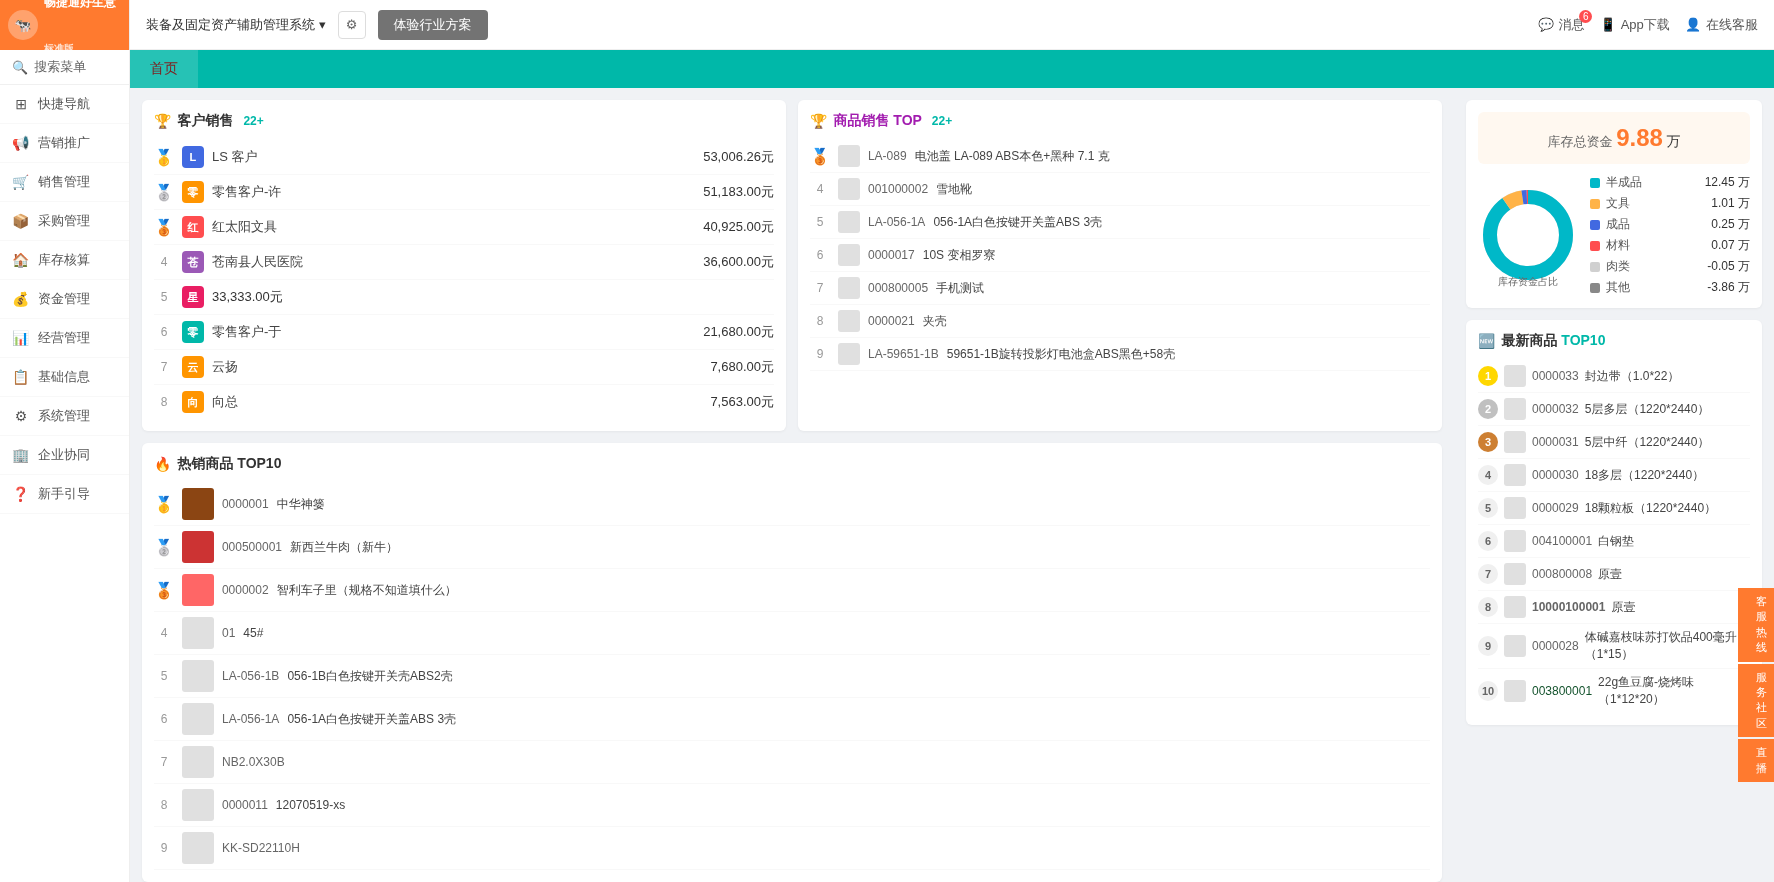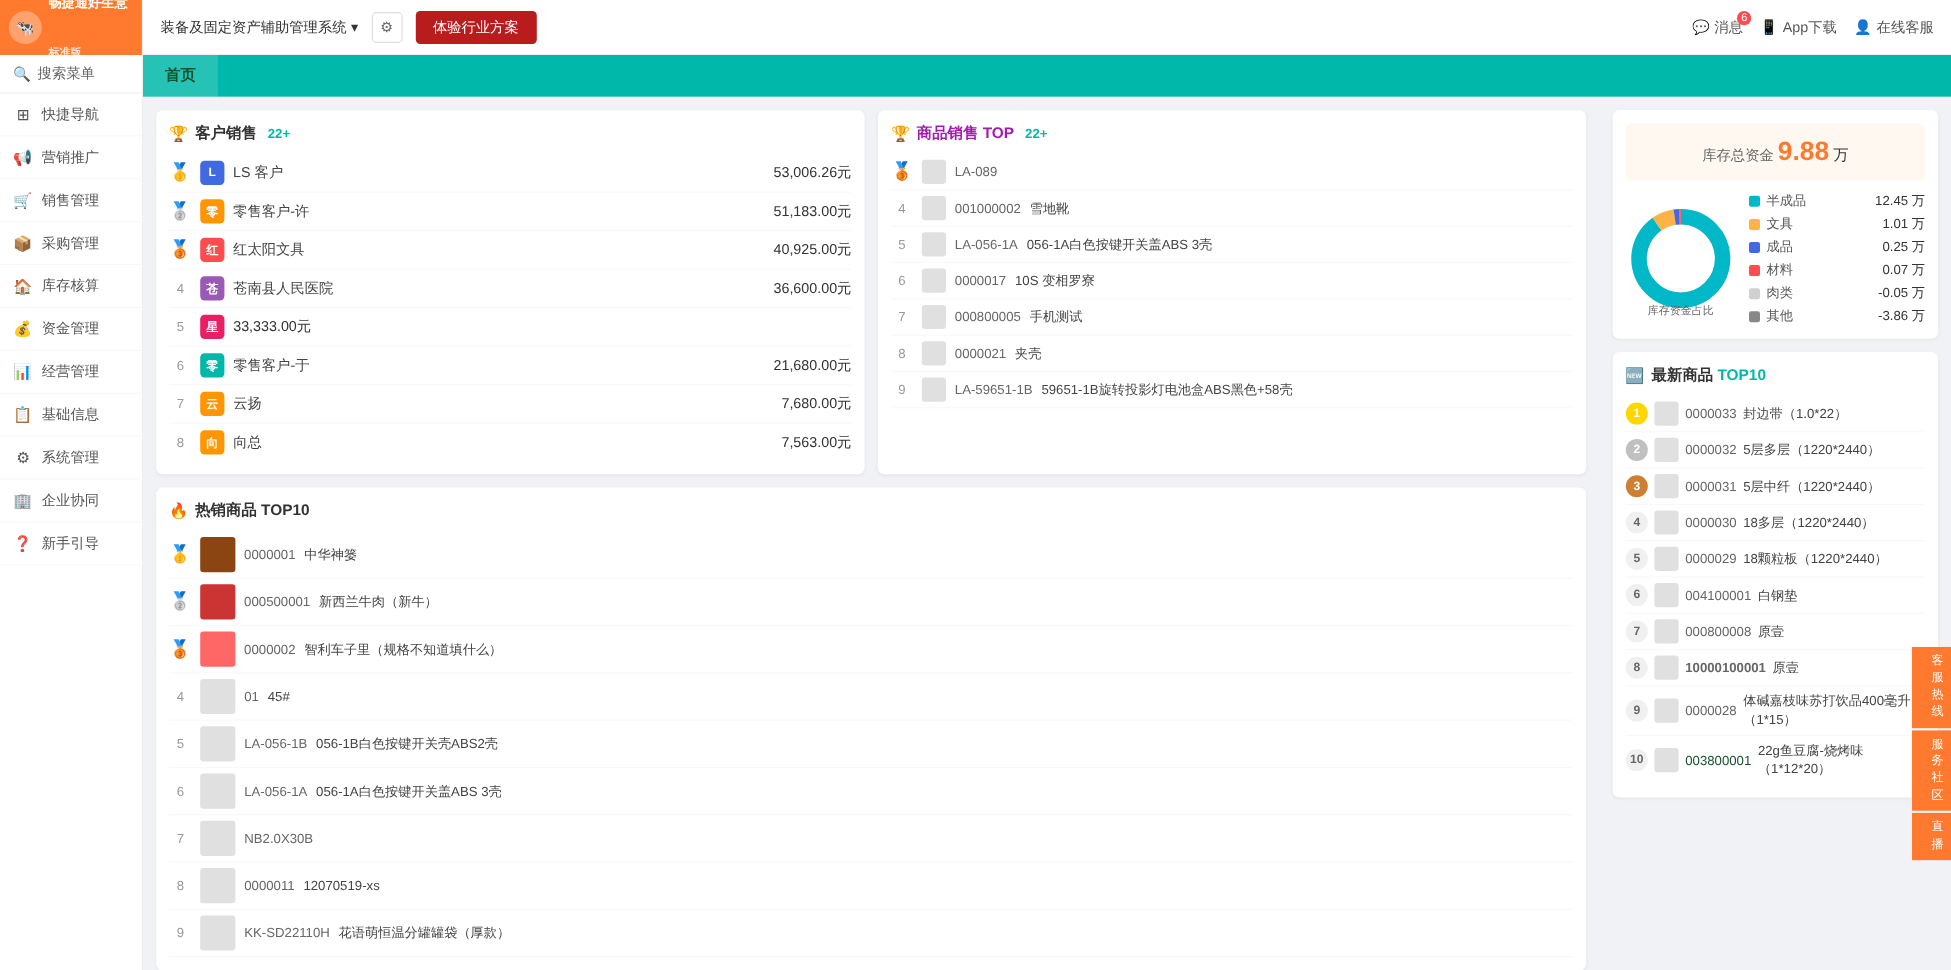--- a/index.html
+++ b/index.html
@@ -91,21 +91,21 @@
       height: 28px;
       border: 1px solid #ddd;
       border-radius: 4px;
       display: flex;
       align-items: center;
       justify-content: center;
       cursor: pointer;
       color: #666;
     }
     .topbar-btn {
-      background: #b91c1c;
+      background: #737373;
       color: #fff;
       border: none;
       padding: 6px 16px;
       border-radius: 4px;
       cursor: pointer;
       font-size: 13px;
     }
     .topbar-right {
       display: flex;
       align-items: center;
@@ -138,22 +138,22 @@
       flex-shrink: 0;
     }
     .nav-tab {
       padding: 10px 20px;
       color: rgba(255,255,255,0.8);
       cursor: pointer;
       font-size: 14px;
     }
     .nav-tab.active {
       background: rgba(255,255,255,0.15);
-      color: #14532d;
-      font-weight: bold;
+      color: #7f1d1d;
+      font-weight: normal;
     }
 
     
     .content {
       flex: 1;
       display: flex;
       overflow: hidden;
       background: #f0f2f5;
     }
 
@@ -518,20 +518,21 @@
           <div class="card-title">
             <span>🏆</span>
             <span style="color:#a21caf;">商品销售 TOP</span>
             <span style="color:#00b8a9;font-size:12px;margin-left:4px;">22+</span>
           </div>
           <div id="sales-products-list">
               <div class="product-item">
                 <span class="medal-icon">🥉</span>
     <div class="gray-icon" style="width:22px;height:22px;background:#e0e0e0;border-radius:3px;flex-shrink:0;"></div>
     <span class="product-code">LA-089</span>
+    <span class="product-name">电池盖 LA-089 ABS本色+黑种 7.1 克</span>
               </div>
               <div class="product-item">
                 <span class="rank-num">4</span>
     <div class="gray-icon" style="width:22px;height:22px;background:#e0e0e0;border-radius:3px;flex-shrink:0;"></div>
     <span class="product-code">001000002</span>
     <span class="product-name">雪地靴</span>
               </div>
               <div class="product-item">
                 <span class="rank-num">5</span>
     <div class="gray-icon" style="width:22px;height:22px;background:#e0e0e0;border-radius:3px;flex-shrink:0;"></div>
@@ -616,21 +617,20 @@
             <div class="product-item">
               <span class="rank-num">8</span>
               <div class="gray-icon" style="width:32px;height:32px;"></div>
     <span class="product-code">0000011</span>
     <span class="product-name">12070519-xs</span>
             </div>
             <div class="product-item">
               <span class="rank-num">9</span>
               <div class="gray-icon" style="width:32px;height:32px;"></div>
     <span class="product-code">KK-SD22110H</span>
-    <span class="product-name">花语萌恒温分罐罐袋（厚款）</span>
             </div>
           </div>
       </div>
 
     </div>
 
     <div class="right-panel">
 
       <div class="card">
         <div class="inventory-total">

